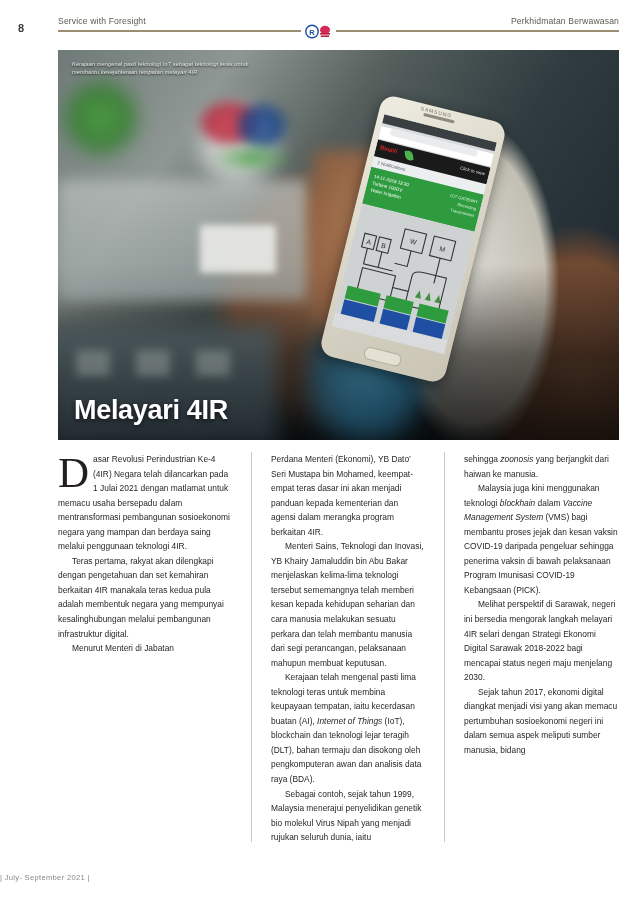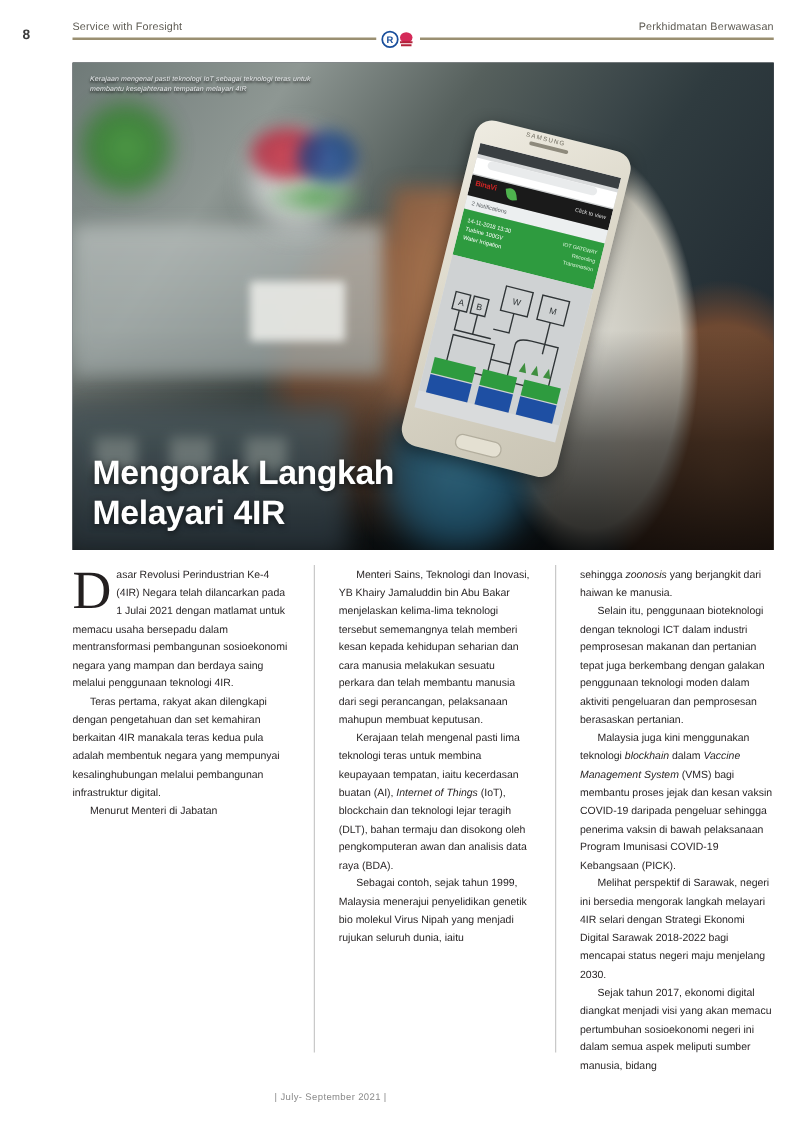--- a/index.html
+++ b/index.html
@@ -283,21 +283,21 @@
     margin-top: 1px;
   }
   .col i { font-style: italic; }
 
   
   .footer {
     position: absolute;
     left: 0;
     bottom: 18px;
     width: 529px;
-    text-align: center;
+    text-align: left;
     font-size: 7.6px;
     color: #8a8a8a;
     letter-spacing: .3px;
   }
 </style>
 </head>
 <body>
 
 <div class="page">
 
@@ -394,42 +394,41 @@
             <div class="ps-tile2" style="left:80px;width:30px;"></div>
           </div>
         </div>
       </div>
       <div class="phone-home"></div>
     </div>
 
     <div class="hero-caption">Kerajaan mengenal pasti teknologi IoT sebagai teknologi teras untuk membantu kesejahteraan tempatan melayari 4IR</div>
 
     <div class="hero-title">
-      <div>Mengorak Langkah</div>
       <div>Melayari 4IR</div>
     </div>
   </div>
 
   <div class="cols">
 
     <div class="col">
       <p class="noindent"><span class="dropcap">D</span><span>asar Revolusi Perindustrian Ke-4 (4IR) Negara telah dilancarkan pada 1 Julai 2021 dengan matlamat untuk memacu usaha bersepadu dalam mentransformasi pembangunan sosioekonomi negara yang mampan dan berdaya saing melalui penggunaan teknologi 4IR.</span></p>
       <p>Teras pertama, rakyat akan dilengkapi dengan pengetahuan dan set kemahiran berkaitan 4IR manakala teras kedua pula adalah membentuk negara yang mempunyai kesalinghubungan melalui pembangunan infrastruktur digital.</p>
       <p>Menurut Menteri di Jabatan</p>
     </div>
 
     <div class="col">
+      <p class="noindent">Perdana Menteri (Ekonomi), YB Dato’ Seri Mustapa bin Mohamed, keempat-empat teras dasar ini akan menjadi panduan kepada kementerian dan agensi dalam merangka program berkaitan 4IR.</p>
       <p>Menteri Sains, Teknologi dan Inovasi, YB Khairy Jamaluddin bin Abu Bakar menjelaskan kelima-lima teknologi tersebut sememangnya telah memberi kesan kepada kehidupan seharian dan cara manusia melakukan sesuatu perkara dan telah membantu manusia dari segi perancangan, pelaksanaan mahupun membuat keputusan.</p>
       <p><span>Kerajaan telah mengenal pasti lima teknologi teras untuk membina keupayaan tempatan, iaitu kecerdasan buatan (AI), </span><i>Internet of Things</i><span> (IoT), blockchain dan teknologi lejar teragih (DLT), bahan termaju dan disokong oleh pengkomputeran awan dan analisis data raya (BDA).</span></p>
       <p>Sebagai contoh, sejak tahun 1999, Malaysia menerajui penyelidikan genetik bio molekul Virus Nipah yang menjadi rujukan seluruh dunia, iaitu</p>
     </div>
 
     <div class="col">
       <p class="noindent"><span>sehingga </span><i>zoonosis</i><span> yang berjangkit dari haiwan ke manusia.</span></p>
-      <p>Selain itu, penggunaan bioteknologi dengan teknologi ICT dalam industri pemprosesan makanan dan pertanian tepat juga berkembang dengan galakan penggunaan teknologi moden dalam aktiviti pengeluaran dan pemprosesan berasaskan pertanian.</p>
       <p><span>Malaysia juga kini menggunakan teknologi </span><i>blockhain</i><span> dalam </span><i>Vaccine Management System</i><span> (VMS) bagi membantu proses jejak dan kesan vaksin COVID-19 daripada pengeluar sehingga penerima vaksin di bawah pelaksanaan Program Imunisasi COVID-19 Kebangsaan (PICK).</span></p>
       <p>Melihat perspektif di Sarawak, negeri ini bersedia mengorak langkah melayari 4IR selari dengan Strategi Ekonomi Digital Sarawak 2018-2022 bagi mencapai status negeri maju menjelang 2030.</p>
       <p>Sejak tahun 2017, ekonomi digital diangkat menjadi visi yang akan memacu pertumbuhan sosioekonomi negeri ini dalam semua aspek meliputi sumber manusia, bidang</p>
     </div>
 
   </div>
 
   <div class="footer">| July- September 2021 |</div>
 
 </div>

